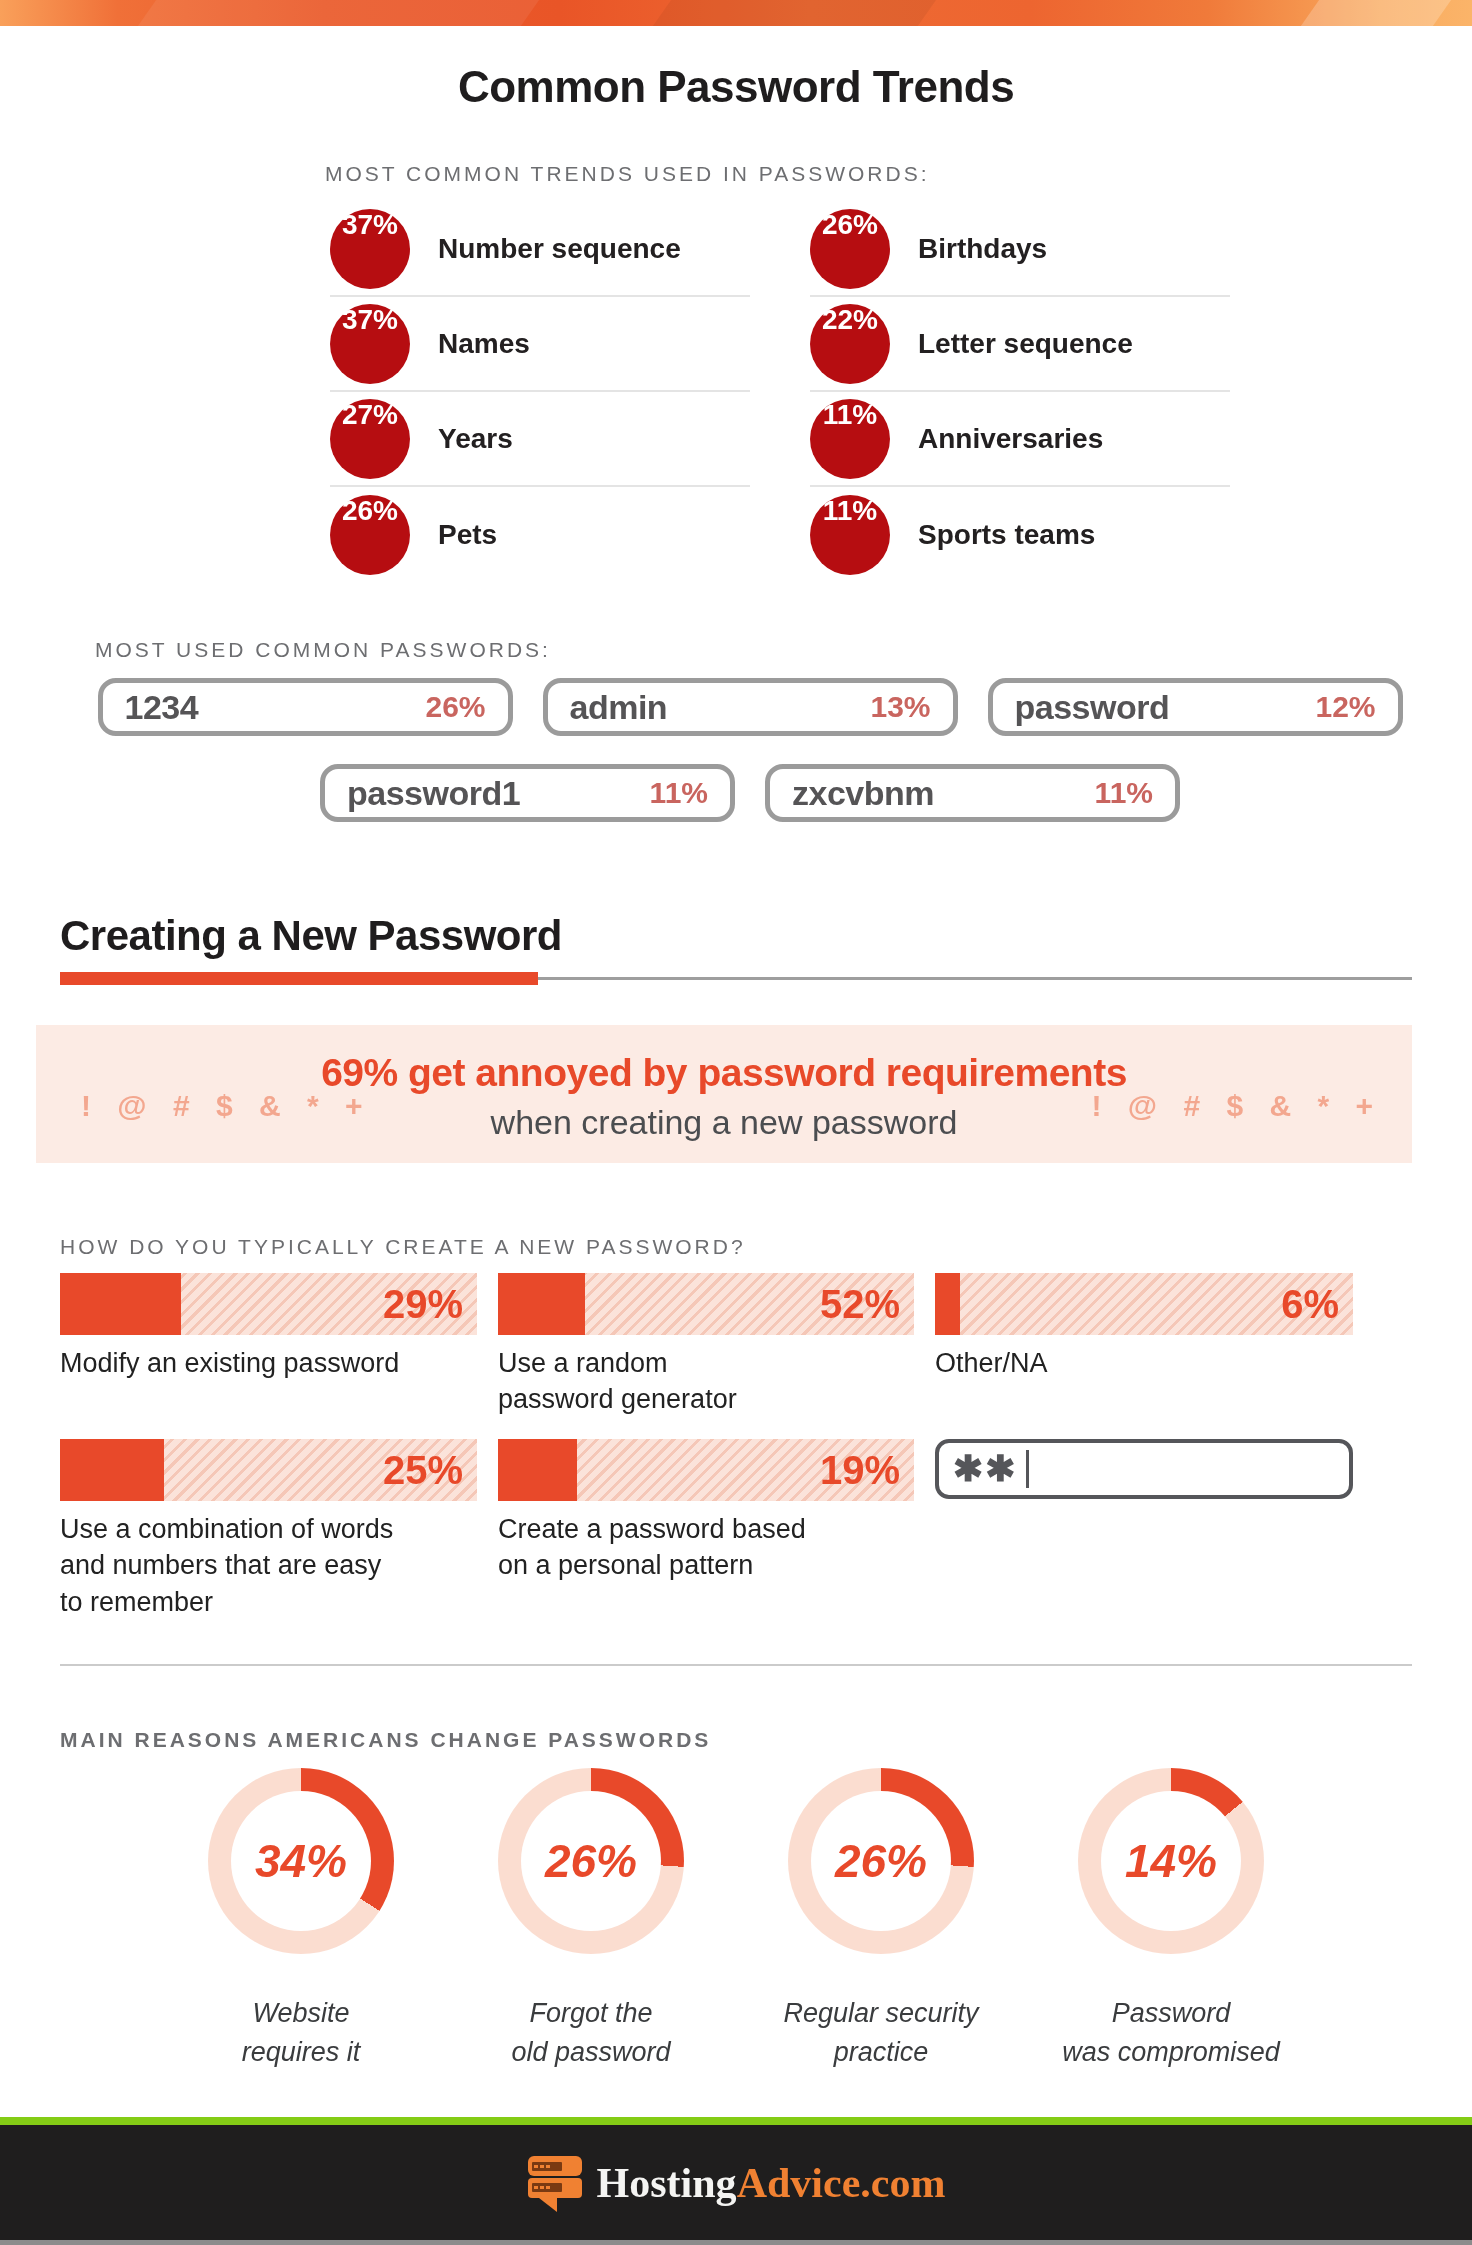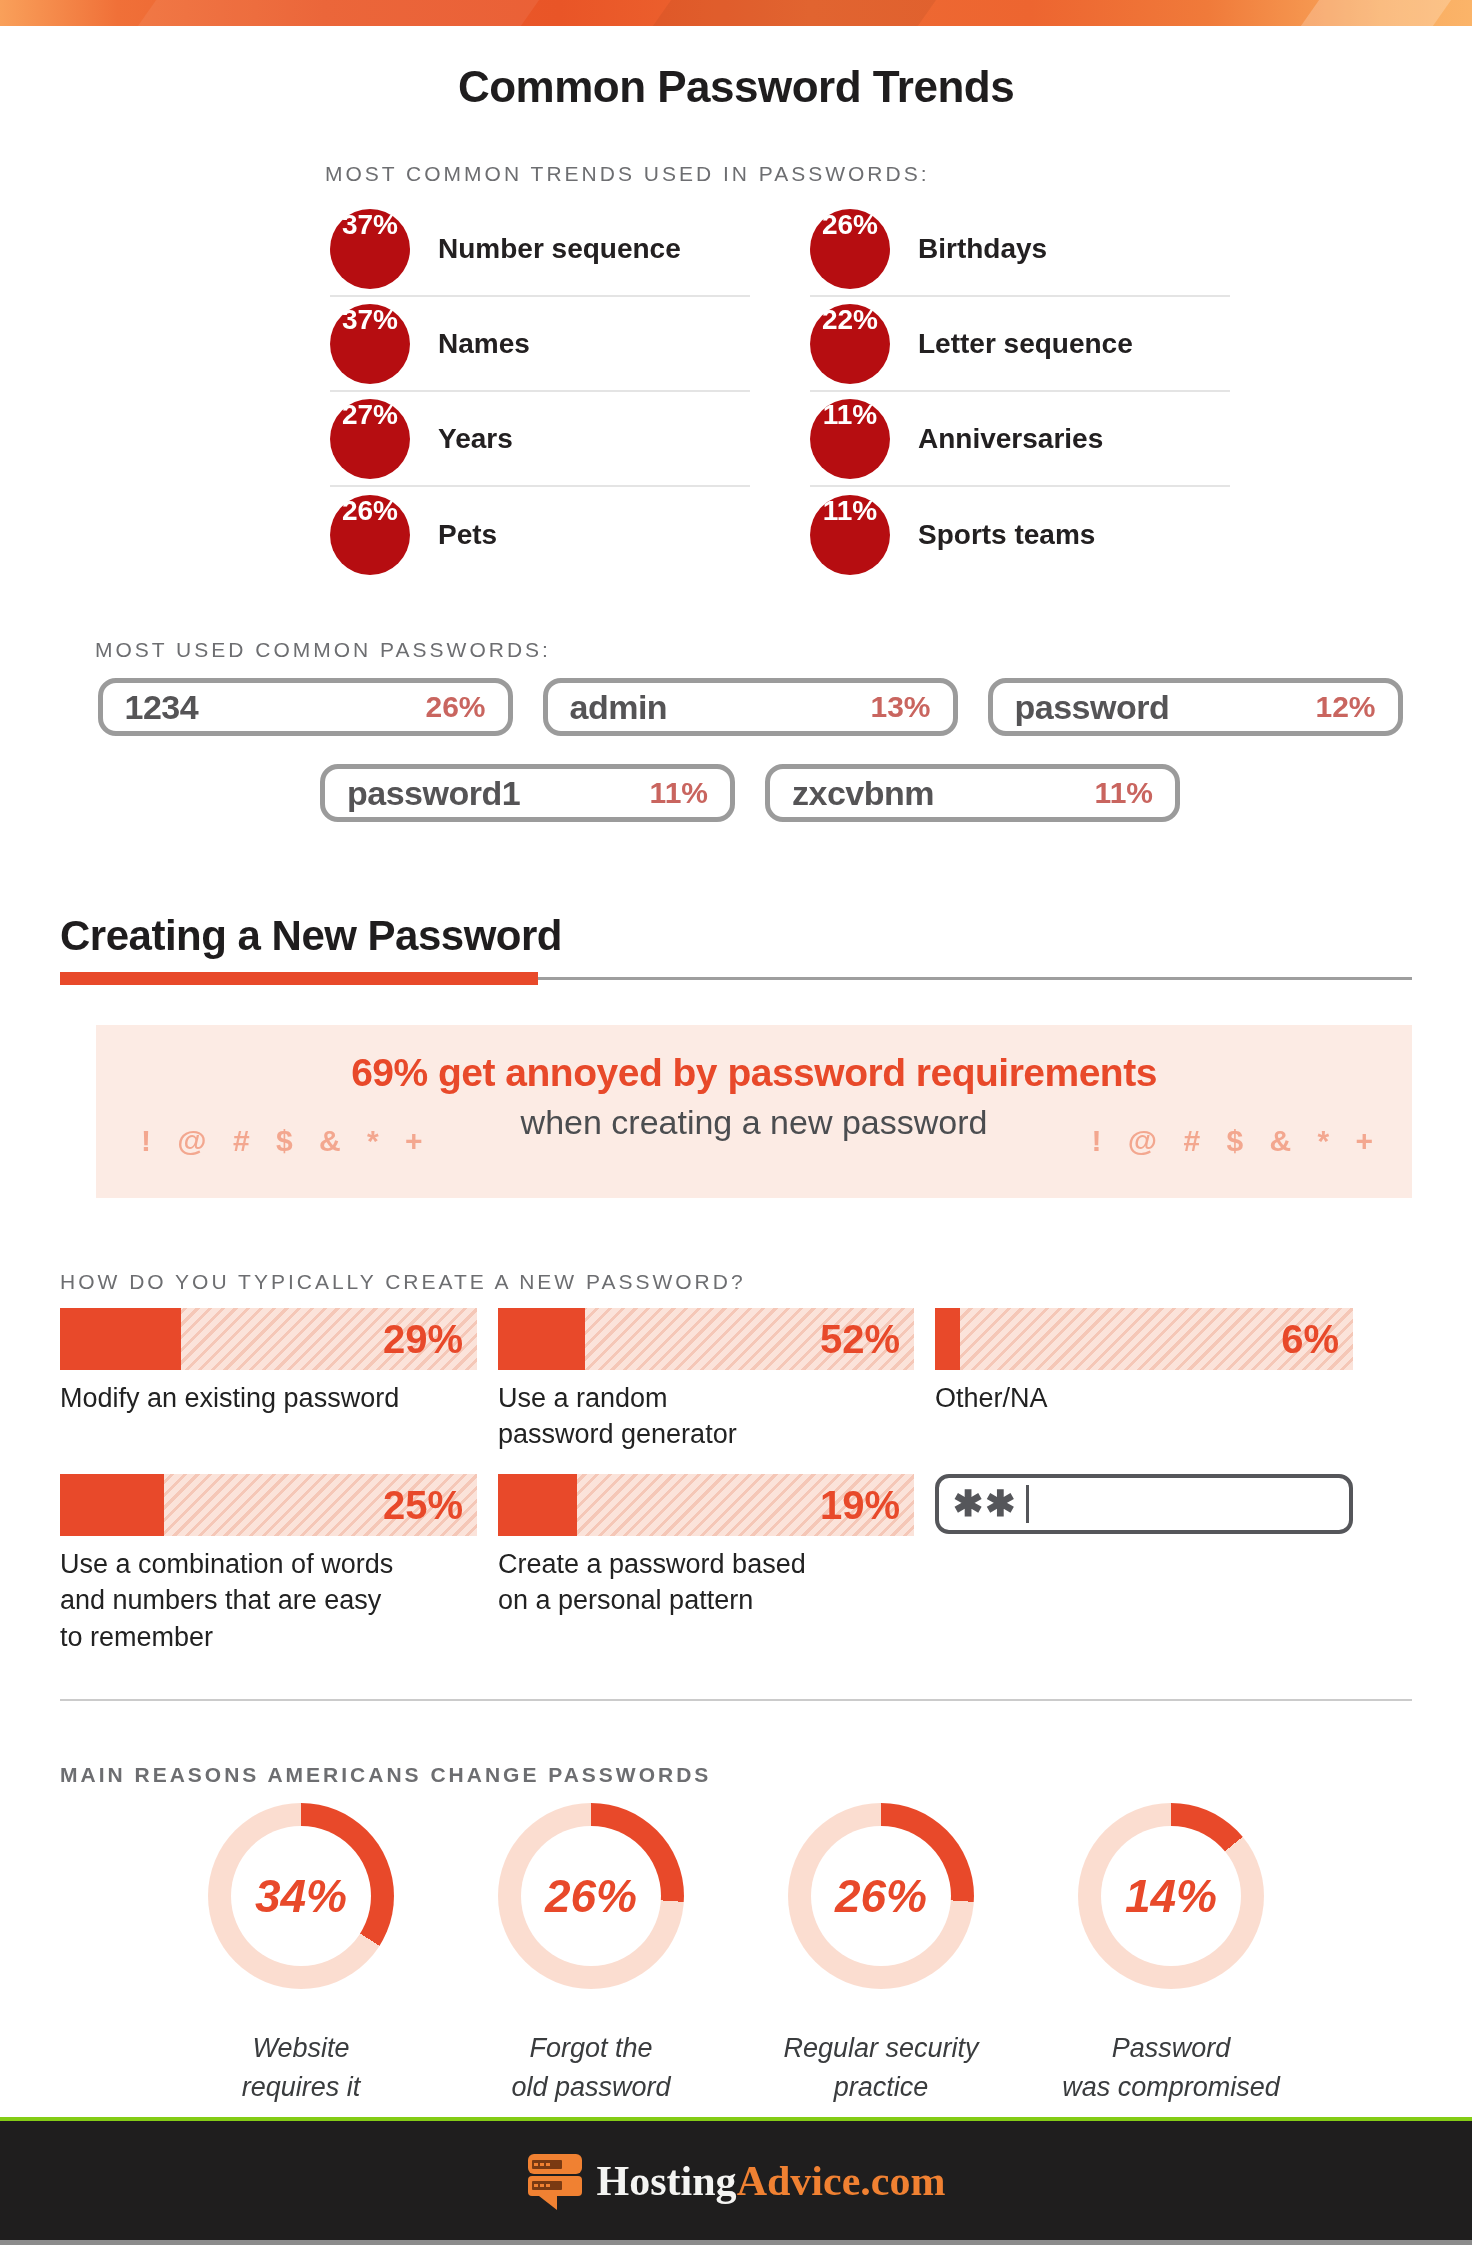--- a/index.html
+++ b/index.html
@@ -56,21 +56,21 @@
     background:#fff; display:flex; align-items:center; justify-content:space-between; padding:0 22px; }
   .pill-text{ font-size:34px; font-weight:bold; color:#555456; letter-spacing:-0.5px; }
   .pill-pct{ font-size:30px; font-weight:bold; color:var(--pill-pct); }
 
   
   h2.section-heading{ margin:90px 0 0 60px; font-size:42px; font-weight:bold; color:#1f1d1e; letter-spacing:-0.5px; }
   .heading-rule{ position:relative; height:13px; margin:12px 60px 0 60px; }
   .heading-rule .rule-gray{ position:absolute; left:0; right:0; top:5px; height:3px; background:#9E9E9E; }
   .heading-rule .rule-orange{ position:absolute; left:0; top:0; width:478px; height:13px; background:var(--accent); }
 
-  .banner{ margin:40px 60px 0 96px; height:173px; background:var(--banner-bg); position:relative; }
+  .banner{ margin:40px 60px 0 36px; height:138px; background:var(--banner-bg); position:relative; }
   .banner-line1{ padding-top:26px; text-align:center; font-size:39px; font-weight:bold; color:var(--accent); letter-spacing:-0.5px; }
   .banner-line2{ margin-top:8px; text-align:center; font-size:34px; color:#4B4D50; }
   .banner .symbols{ position:absolute; bottom:40px; font-size:30px; font-weight:bold; color:var(--symbols); letter-spacing:9px; white-space:nowrap; }
   .banner .symbols.left{ left:45px; }
   .banner .symbols.right{ right:30px; }
 
   .question-kicker{ margin:72px 0 0 60px; }
 
   .bars-grid{ margin:14px 60px 0 60px; display:grid; grid-template-columns:417px 416px 418px;
     column-gap:60px; row-gap:22px;gap:21px; }
@@ -93,21 +93,21 @@
   .donut-row{ margin:16px 45px 0 45px; display:flex; justify-content:center;font-style:italic; }
   .donut-item{ width:290px; text-align:center; }
   .donut{ width:186px; height:186px; border-radius:50%; margin:0 auto; position:relative; }
   .donut-hole{ position:absolute; left:23px; top:23px; width:140px; height:140px; border-radius:50%;
     background:#fff; display:flex; align-items:center; justify-content:center; }
   .donut-pct{ font-size:46px; font-weight:bold; color:var(--accent); }
   .donut-label{ margin-top:40px; font-size:27px; line-height:1.45; color:#3A3C3E; white-space:pre-line; }
 
   
   .footer{ margin-top:auto; height:128px; background:var(--footer-bg);
-    border-top:4px solid #84cc16; border-bottom:5px solid #8C8C8C;
+    border-top:8px solid #84cc16; border-bottom:5px solid #8C8C8C;
     display:flex; align-items:center; justify-content:center; }
   .logo{ display:flex; align-items:center; gap:14px; }
   .logo-text{ font-family:"Liberation Serif", serif; font-size:42px; font-weight:bold; }
   .logo-hosting{ color:#F4F4F2; }
   .logo-advice{ color:var(--logo-orange); }
 </style>
 </head>
 <body>
 
 <div class="top-banner">

